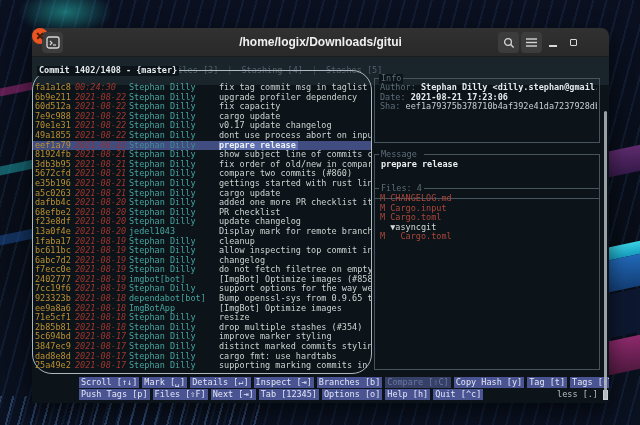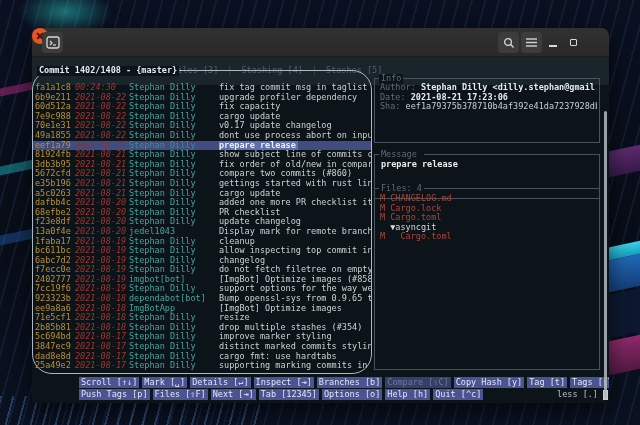--- a/index.html
+++ b/index.html
@@ -128,20 +128,21 @@
 
 <div class="window">
   <div class="titlebar">
     <div class="tb-btn tb-app">
       <svg width="14" height="13" viewBox="0 0 14 13">
         <rect x="1" y="1" width="12" height="11" rx="2" fill="none" stroke="#d8d8d8" stroke-width="1.3"></rect>
         <path d="M4 5 L6 7 L4 9" fill="none" stroke="#d8d8d8" stroke-width="1.2"></path>
         <line x1="7" y1="9" x2="10" y2="9" stroke="#d8d8d8" stroke-width="1.2"></line>
       </svg>
     </div>
+    <div class="tb-title">/home/logix/Downloads/gitui</div>
     <div class="tb-btn tb-search">
       <svg width="12" height="12" viewBox="0 0 12 12">
         <circle cx="5" cy="5" r="3.4" fill="none" stroke="#d5d5d5" stroke-width="1.3"></circle>
         <line x1="7.6" y1="7.6" x2="10.6" y2="10.6" stroke="#d5d5d5" stroke-width="1.4"></line>
       </svg>
     </div>
     <div class="tb-btn tb-menu">
       <svg width="11" height="9" viewBox="0 0 11 9">
         <line x1="0" y1="1" x2="11" y2="1" stroke="#d5d5d5" stroke-width="1.4"></line>
         <line x1="0" y1="4.5" x2="11" y2="4.5" stroke="#d5d5d5" stroke-width="1.4"></line>
@@ -210,21 +211,21 @@
 
     <div class="panel message-panel">
       <span class="panel-title">Message </span>
       <div class="msg-text">prepare release</div>
     </div>
 
     <div class="panel files-panel">
       <span class="panel-title">Files: 4</span>
       <div class="file-rows" id="file-rows">
           <div class="file-row modified">M CHANGELOG.md</div>
-          <div class="file-row modified">M Cargo.lock</div>
+          <div class="file-row modified">M Cargo.input</div>
           <div class="file-row modified">M Cargo.toml</div>
           <div class="file-row folder">  ▼asyncgit</div>
           <div class="file-row modified">M   Cargo.toml</div>
         </div>
     </div>
 
     <div class="hints hints-1" id="hints1">
         <span class="hint">Scroll [↑↓]</span>
         <span class="hint">Mark [␣]</span>
         <span class="hint">Details [↵]</span>

